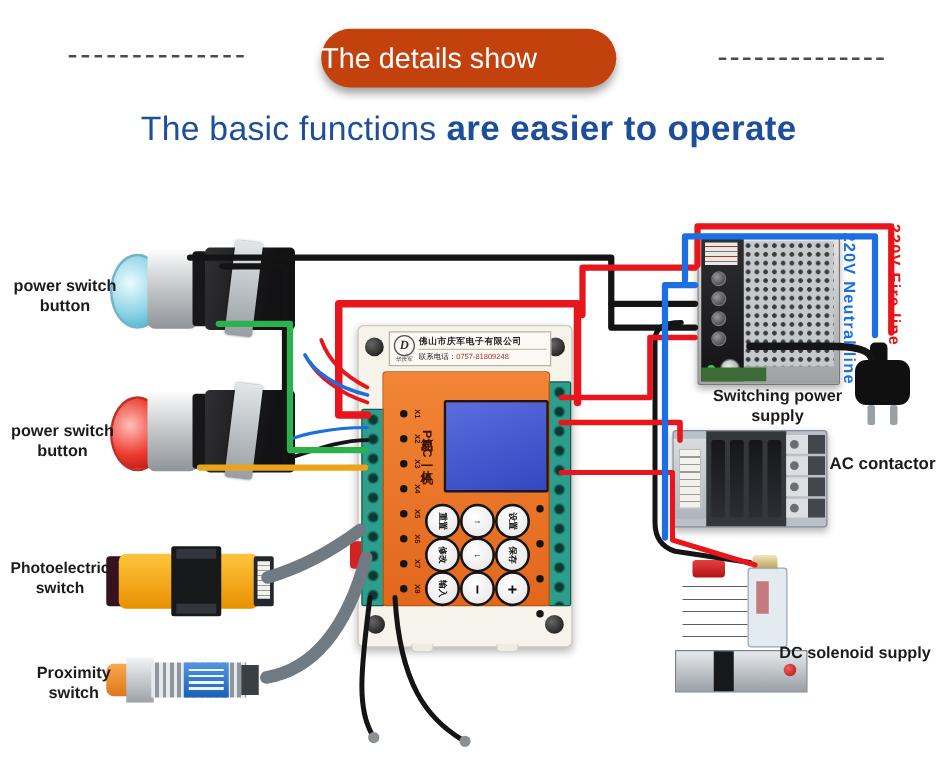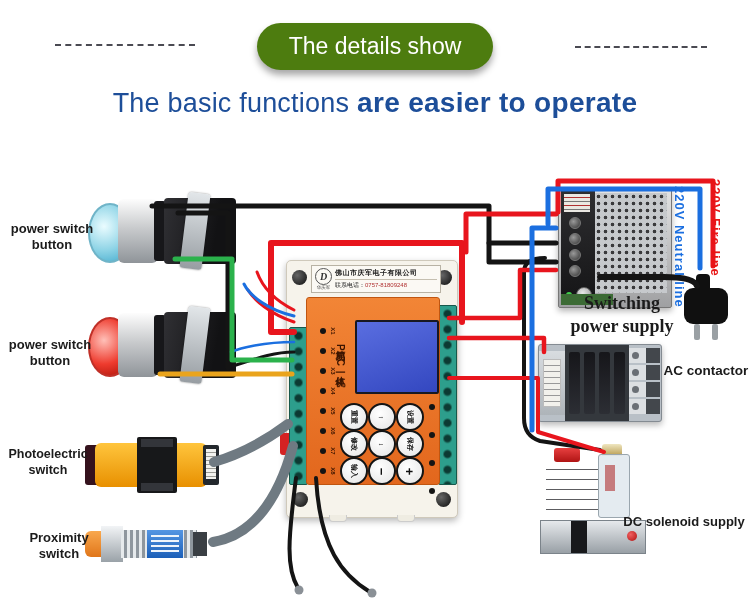--- a/index.html
+++ b/index.html
@@ -1,21 +1,21 @@
 <!DOCTYPE html>
 <html><head>
 <meta charset="utf-8">
 <style>
   html,body{margin:0;padding:0;background:#fff;}
   .stage{position:relative;width:750px;height:612px;background:#ffffff;overflow:hidden;
          font-family:"Liberation Sans", sans-serif;}
   .abs{position:absolute;}
   
   .dash{border-top:2px dashed #4a4a52;height:0;}
-  .banner{background:#4d7c0f;border-radius:24px;color:#fff;text-align:center;
+  .banner{background:#c2410c;border-radius:24px;color:#fff;text-align:left;
           font-size:23px;line-height:47px;box-shadow:0 5px 7px rgba(0,0,0,.35);}
   .headline{width:750px;text-align:center;font-size:27px;color:#1d4e99;letter-spacing:.2px;}
   .headline b{font-size:28px;font-weight:800;margin-left:8px;letter-spacing:.3px;}
   
   .lbl{font-weight:bold;font-size:13px;color:#1b1b1b;text-align:center;line-height:1.25;}
   .vtext{writing-mode:vertical-rl;font-weight:bold;font-size:13px;letter-spacing:1px;}
   
   .pb{width:148px;height:66px;}
   .pb .cap{position:absolute;left:0;top:5px;width:40px;height:56px;border-radius:50%;}
   .pb.blue .cap{background:radial-gradient(circle at 35% 38%,#eafcff,#8fd4e6 55%,#3fa9cc);border:2px solid #6fb4c8;}
@@ -357,21 +357,21 @@
     <span>The details show</span>
   </div>
   <div class="abs headline" style="left:0;top:87px;">
     <span>The basic functions</span><b>are easier to operate</b>
   </div>
 
   <div class="abs lbl" style="left:8px;top:221px;width:88px;">power switch button</div>
   <div class="abs lbl" style="left:6px;top:337px;width:88px;">power switch button</div>
   <div class="abs lbl" style="left:20px;top:530px;width:78px;">Proximity switch</div>
   <div class="abs lbl" style="left:2px;top:447px;width:92px;font-size:12.5px;">Photoelectric switch</div>
-  <div class="abs lbl" style="left:562px;top:292px;width:120px;font-size:18px;font-family:Liberation Serif, serif;">Switching power supply</div>
+  <div class="abs lbl" style="left:562px;top:309px;width:120px;font-size:13px;">Switching power supply</div>
   <div class="abs lbl" style="left:660px;top:363px;width:92px;font-size:13.5px;white-space:nowrap;">AC contactor</div>
   <div class="abs lbl" style="left:622px;top:514px;width:124px;font-size:13px;white-space:nowrap;">DC solenoid supply</div>
 
   <div class="abs vtext" style="left:708px;top:179px;height:165px;color:#e81414;">220V Fire line</div>
   <div class="abs vtext" style="left:672px;top:186px;height:175px;color:#1b6fe0;">220V Neutral line</div>
 </div>
 
 </div>
 
 </body></html>

